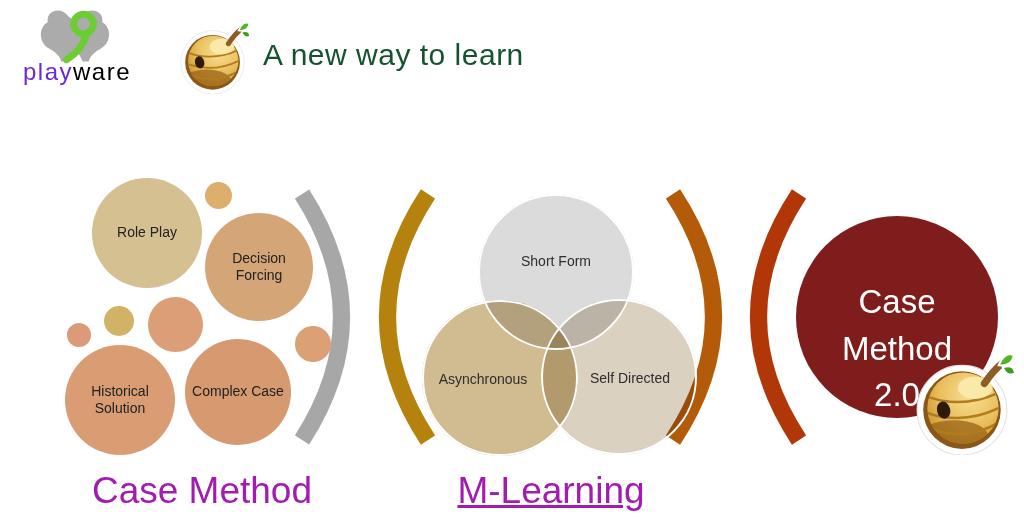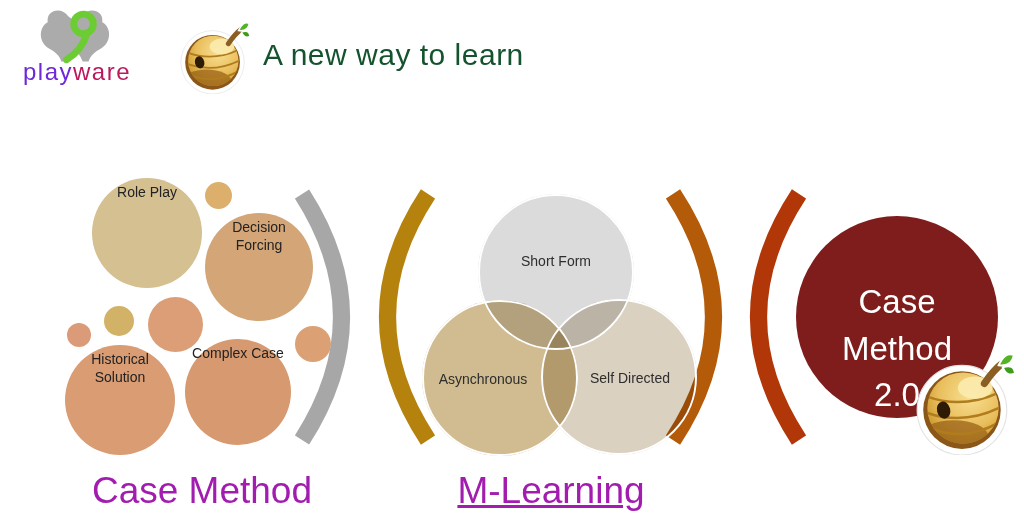--- a/index.html
+++ b/index.html
@@ -6,27 +6,27 @@
   html,body { background:#fff; }
   body { font-family:"Liberation Sans", sans-serif; }
   #slide { position:relative; width:1024px; height:529px; background:#fff; overflow:hidden; }
 
   
   #logo { position:absolute; left:10px; top:6px; width:130px; height:88px; }
   #logo svg { display:block; margin:0 auto; }
   #wordmark { position:absolute; left:2px; top:52px; width:130px; text-align:center;
               font-size:24px; letter-spacing:1.5px; font-weight:500; }
   .brand-green { color:#6d28d9; }
-  .brand-gray  { color:#be185d; }
+  .brand-gray  { color:#000000; }
   #header-bell { position:absolute; left:178px; top:22px; width:72px; height:72px; }
   #page-title { position:absolute; left:263px; top:38px; font-size:30px; color:#14532d;
                 letter-spacing:0.5px; white-space:nowrap; }
 
   
-  .bubble { position:absolute; border-radius:50%; display:flex; align-items:flex-start;
+  .bubble { position:absolute; border-radius:50%; display:flex; align-items:center;
             justify-content:center; text-align:center; color:#222; line-height:1.25;
             font-size:14px; padding:6px; }
   .dot { position:absolute; border-radius:50%; }
 
   
   .arc { position:absolute; }
 
   
   .venn-circle { position:absolute; border-radius:50%; mix-blend-mode:multiply; }
   .venn-edge   { position:absolute; border-radius:50%; border:2px solid #fff; }

